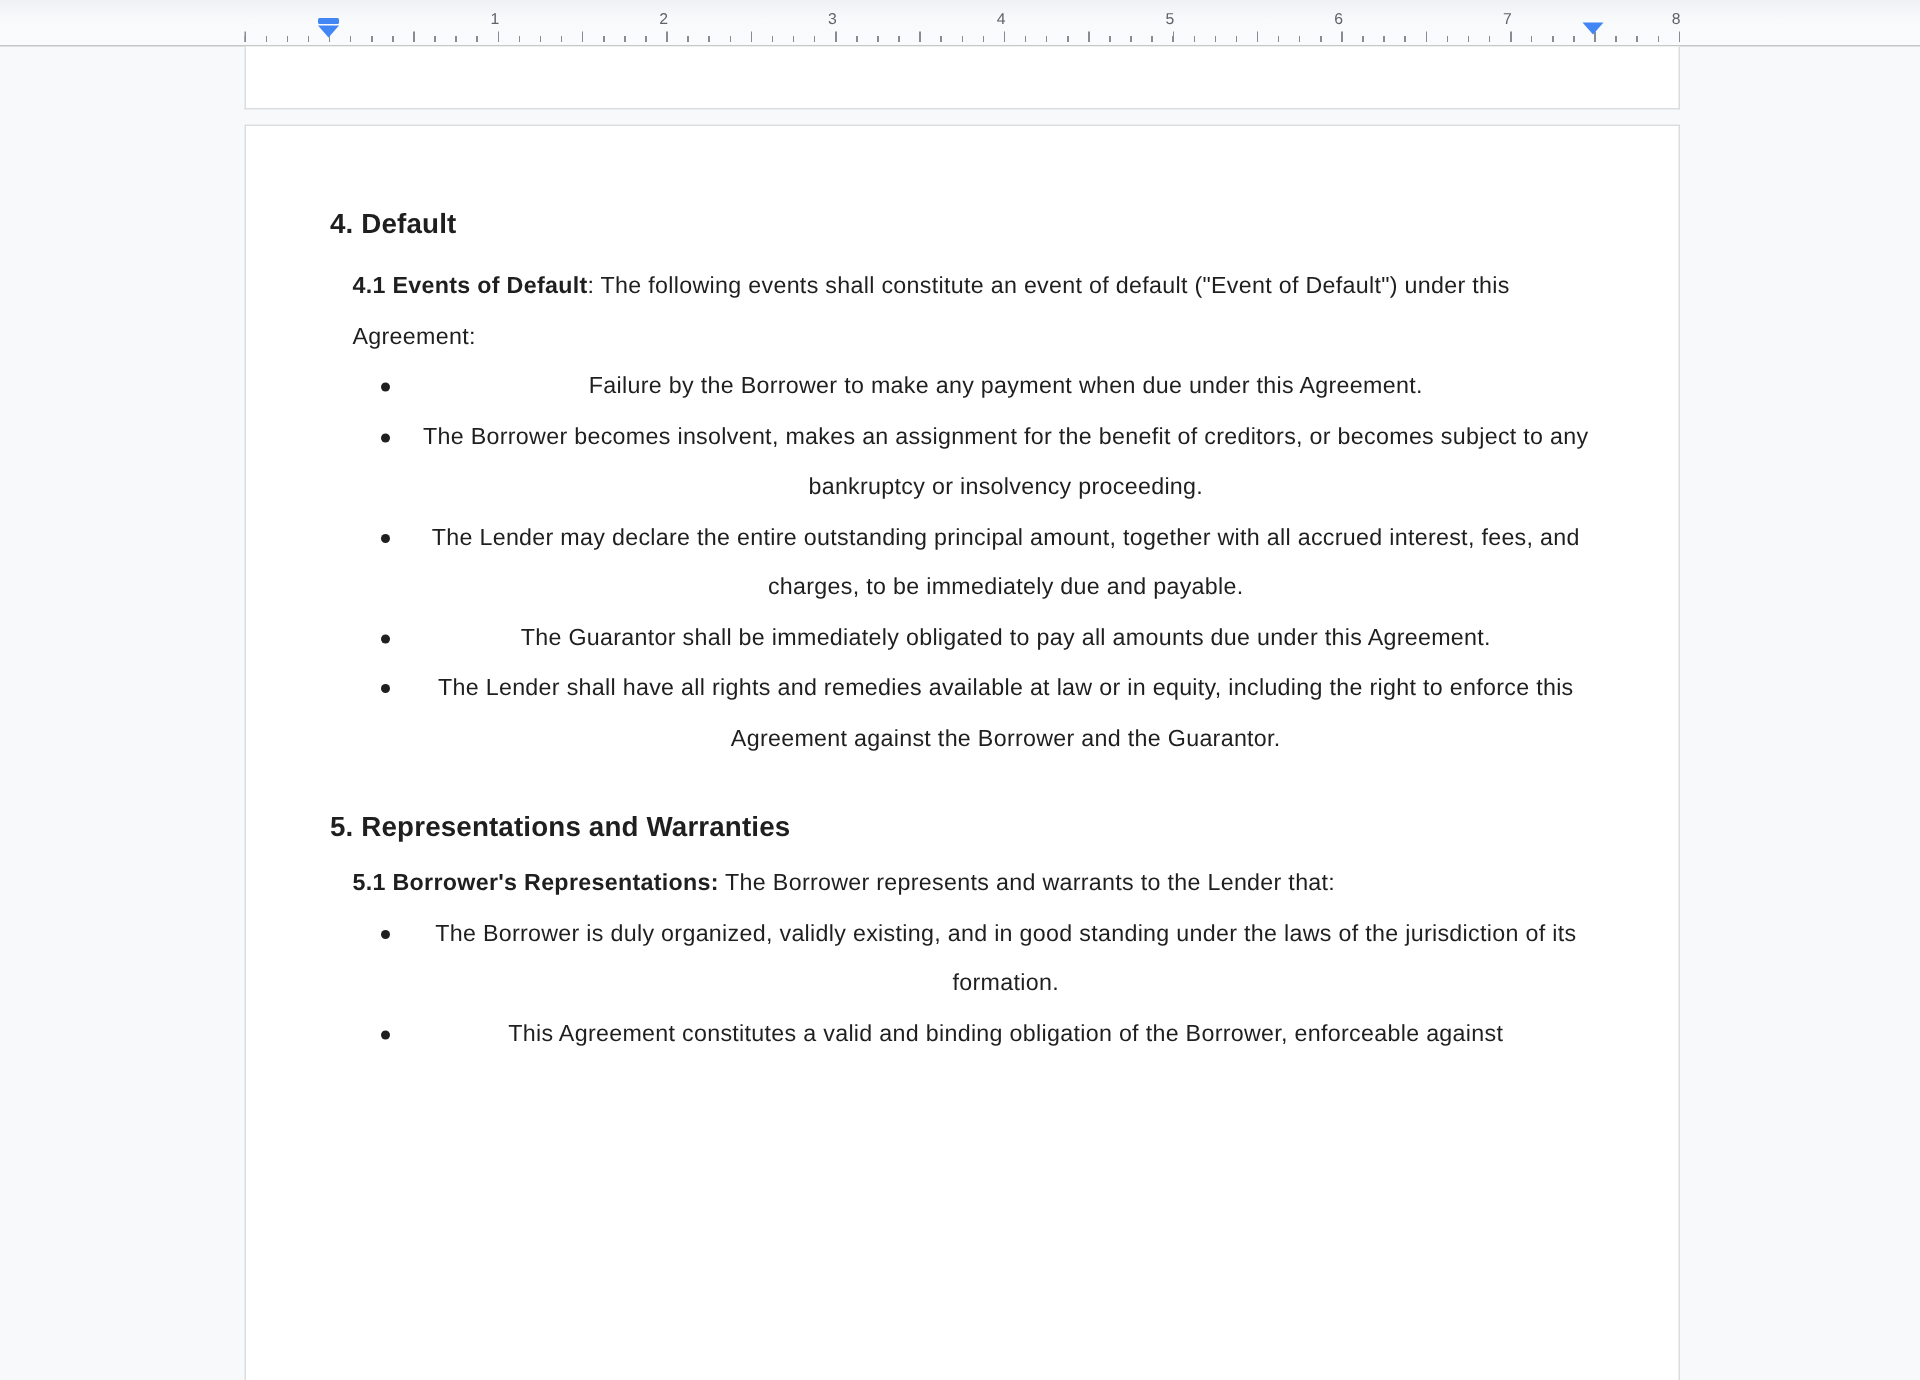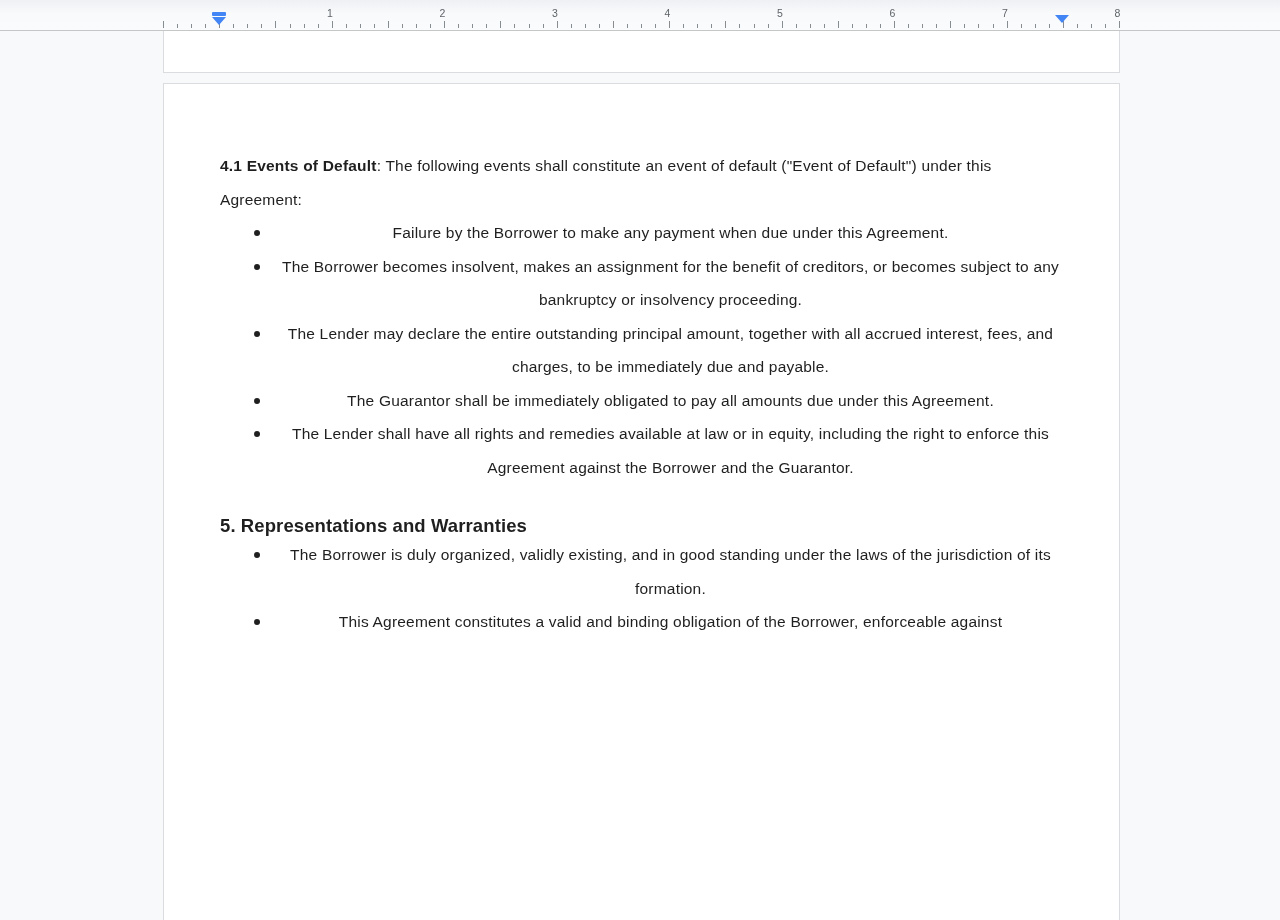--- a/index.html
+++ b/index.html
@@ -60,21 +60,21 @@
     background: #fff; border: 1px solid #dadce0;
   }
 
   
   .content {
     padding: 52px 56px 0 56px;
     font-size: 15.5px; line-height: 33.5px; letter-spacing: 0.2px;
   }
   .heading { margin: 0; font-size: 18.5px; line-height: 25px; font-weight: 700; letter-spacing: 0.1px; }
   .heading.h5 { margin-top: 29px; }
-  .para { margin: 13px 0 0 0; }
+  .para { margin: 13px 0 0 15px; }
   .para-42 { margin-top: 25px; }
   .para-51 { margin-top: 9px; }
   .bold { font-weight: 700; }
   ul.bullets { list-style: none; margin: 0; padding: 0; text-align: center; }
   ul.bullets li { position: relative; padding-left: 58px; }
   ul.bullets li::before {
     content: ""; position: absolute; left: 34px; top: 14px;
     width: 6px; height: 6px; border-radius: 50%; background: #1f1f1f;
   }
 </style>
@@ -97,37 +97,39 @@
     <div class="indent-tri-left"></div>
     <div class="indent-tri-right"></div>
   </div>
 </div>
 
 <div class="page-prev"></div>
 
 <div class="page">
   <div class="content">
 
+    <h3 class="heading">4. Default</h3>
 
     <p class="para"><span class="bold">4.1 Events of Default</span><span>: The following events shall constitute an event of default ("Event of Default") under this Agreement:</span></p>
 
     <ul class="bullets">
       <li><span>Failure by the Borrower to make any payment when due under this Agreement.</span></li>
       <li><span>The Borrower becomes insolvent, makes an assignment for the benefit of creditors, or becomes subject to any bankruptcy or insolvency proceeding.</span></li>
     </ul>
 
 
     <ul class="bullets">
       <li><span>The Lender may declare the entire outstanding principal amount, together with all accrued interest, fees, and charges, to be immediately due and payable.</span></li>
       <li><span>The Guarantor shall be immediately obligated to pay all amounts due under this Agreement.</span></li>
       <li><span>The Lender shall have all rights and remedies available at law or in equity, including the right to enforce this Agreement against the Borrower and the Guarantor.</span></li>
     </ul>
 
     <h3 class="heading h5">5. Representations and Warranties</h3>
 
+    <p class="para para-51"><span class="bold">5.1 Borrower's Representations:</span><span> The Borrower represents and warrants to the Lender that:</span></p>
 
     <ul class="bullets">
       <li><span>The Borrower is duly organized, validly existing, and in good standing under the laws of the jurisdiction of its formation.</span></li>
       <li><span>This Agreement constitutes a valid and binding obligation of the Borrower, enforceable against</span></li>
     </ul>
 
   </div>
 </div>
 
 </body></html>

